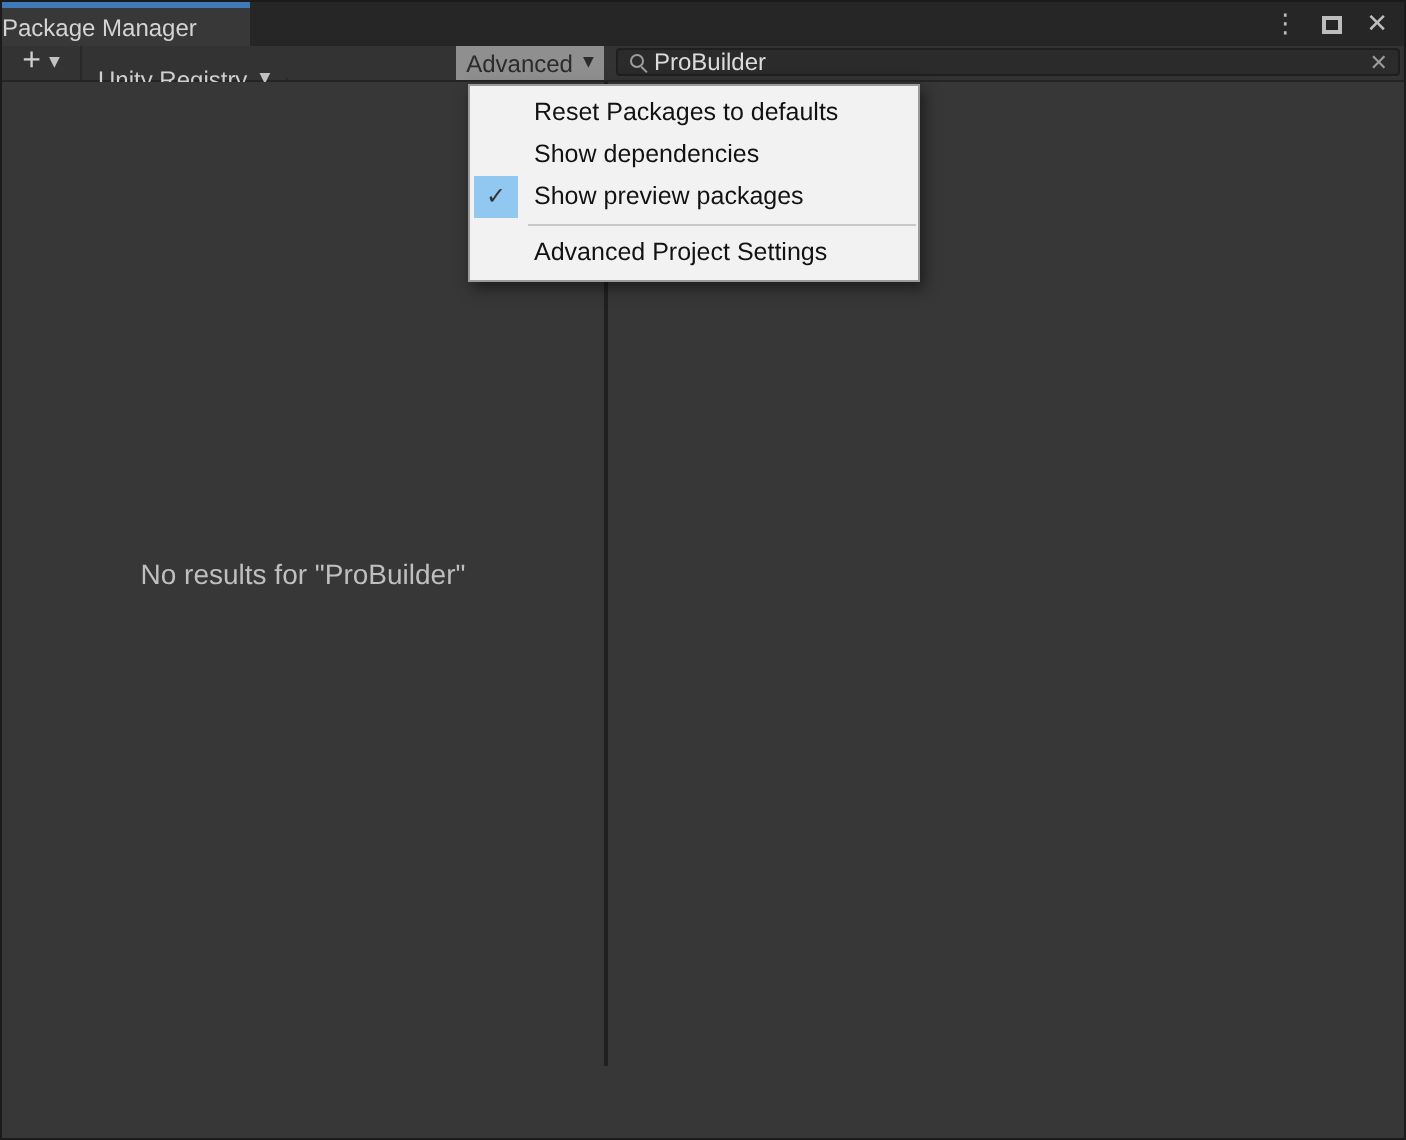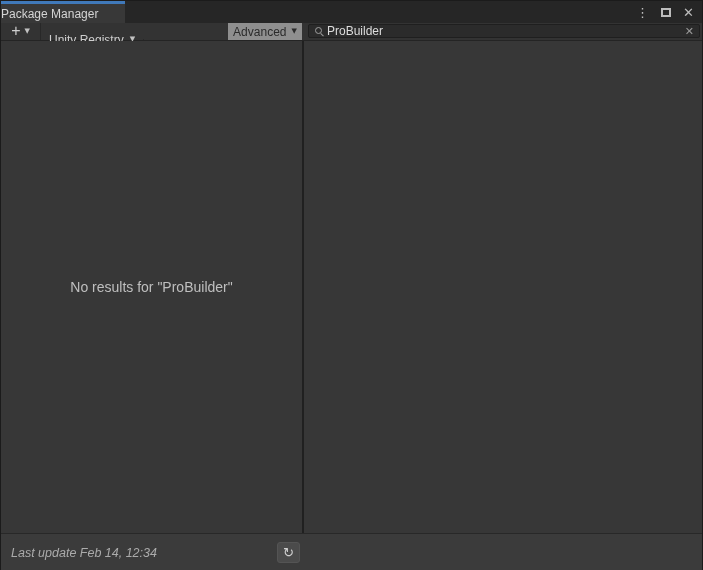--- a/index.html
+++ b/index.html
@@ -90,21 +90,31 @@
   </div>
 
   <div class="content">
     <div class="left-panel">
       <span class="empty-msg">No results for "ProBuilder"</span>
     </div>
     <div class="splitter"></div>
     <div class="right-panel"></div>
   </div>
 
-  <div class="statusbar">
-    <span class="status-text">Last update Feb 14, 12:34</span>
-    <div class="refresh-btn">
-      <span>↻</span>
+
+  <div class="menu">
+    <div class="menu-item">
+      <span>Reset Packages to defaults</span>
+    </div>
+    <div class="menu-item">
+      <span>Show dependencies</span>
+    </div>
+    <div class="menu-item">
+      <span class="menu-check">✓</span>
+      <span>Show preview packages</span>
+    </div>
+    <div class="menu-sep"></div>
+    <div class="menu-item">
+      <span>Advanced Project Settings</span>
     </div>
   </div>
-
 
 </div>
 
 </body></html>

